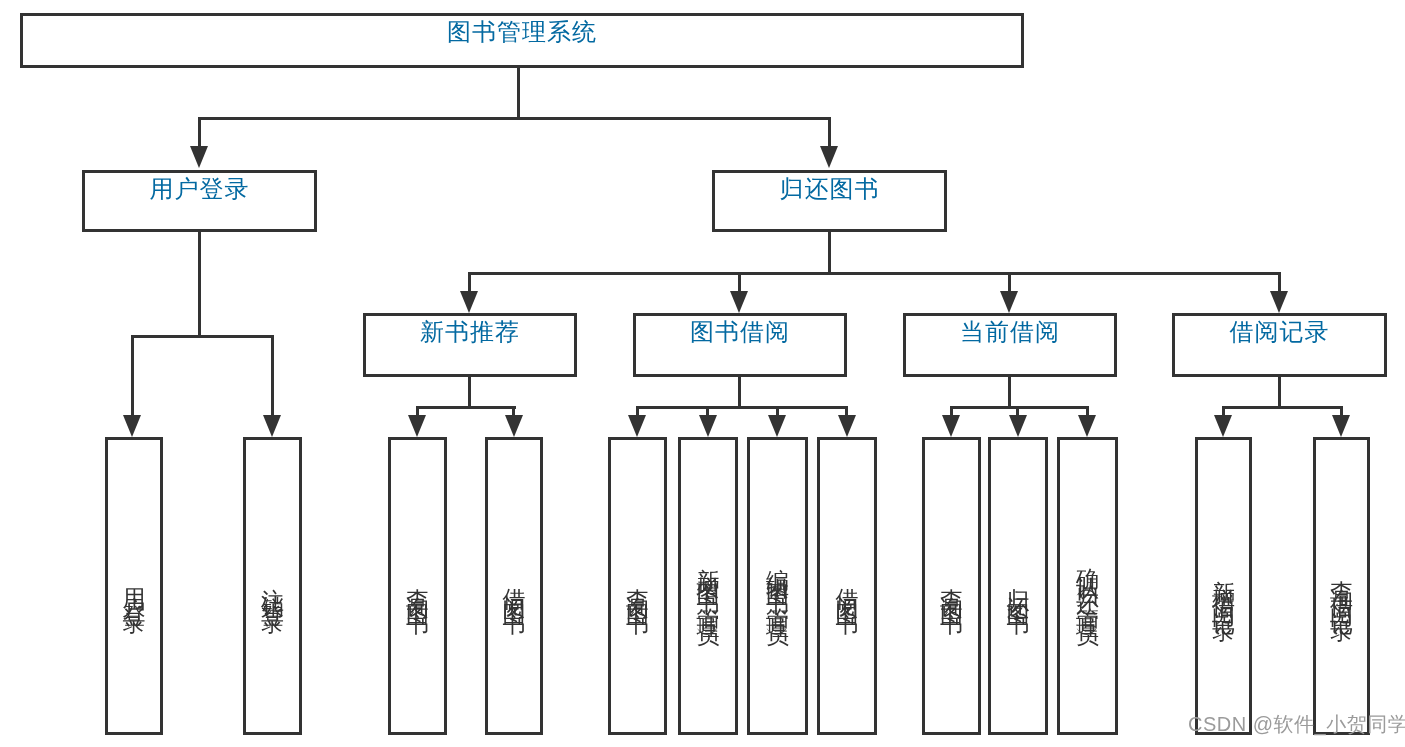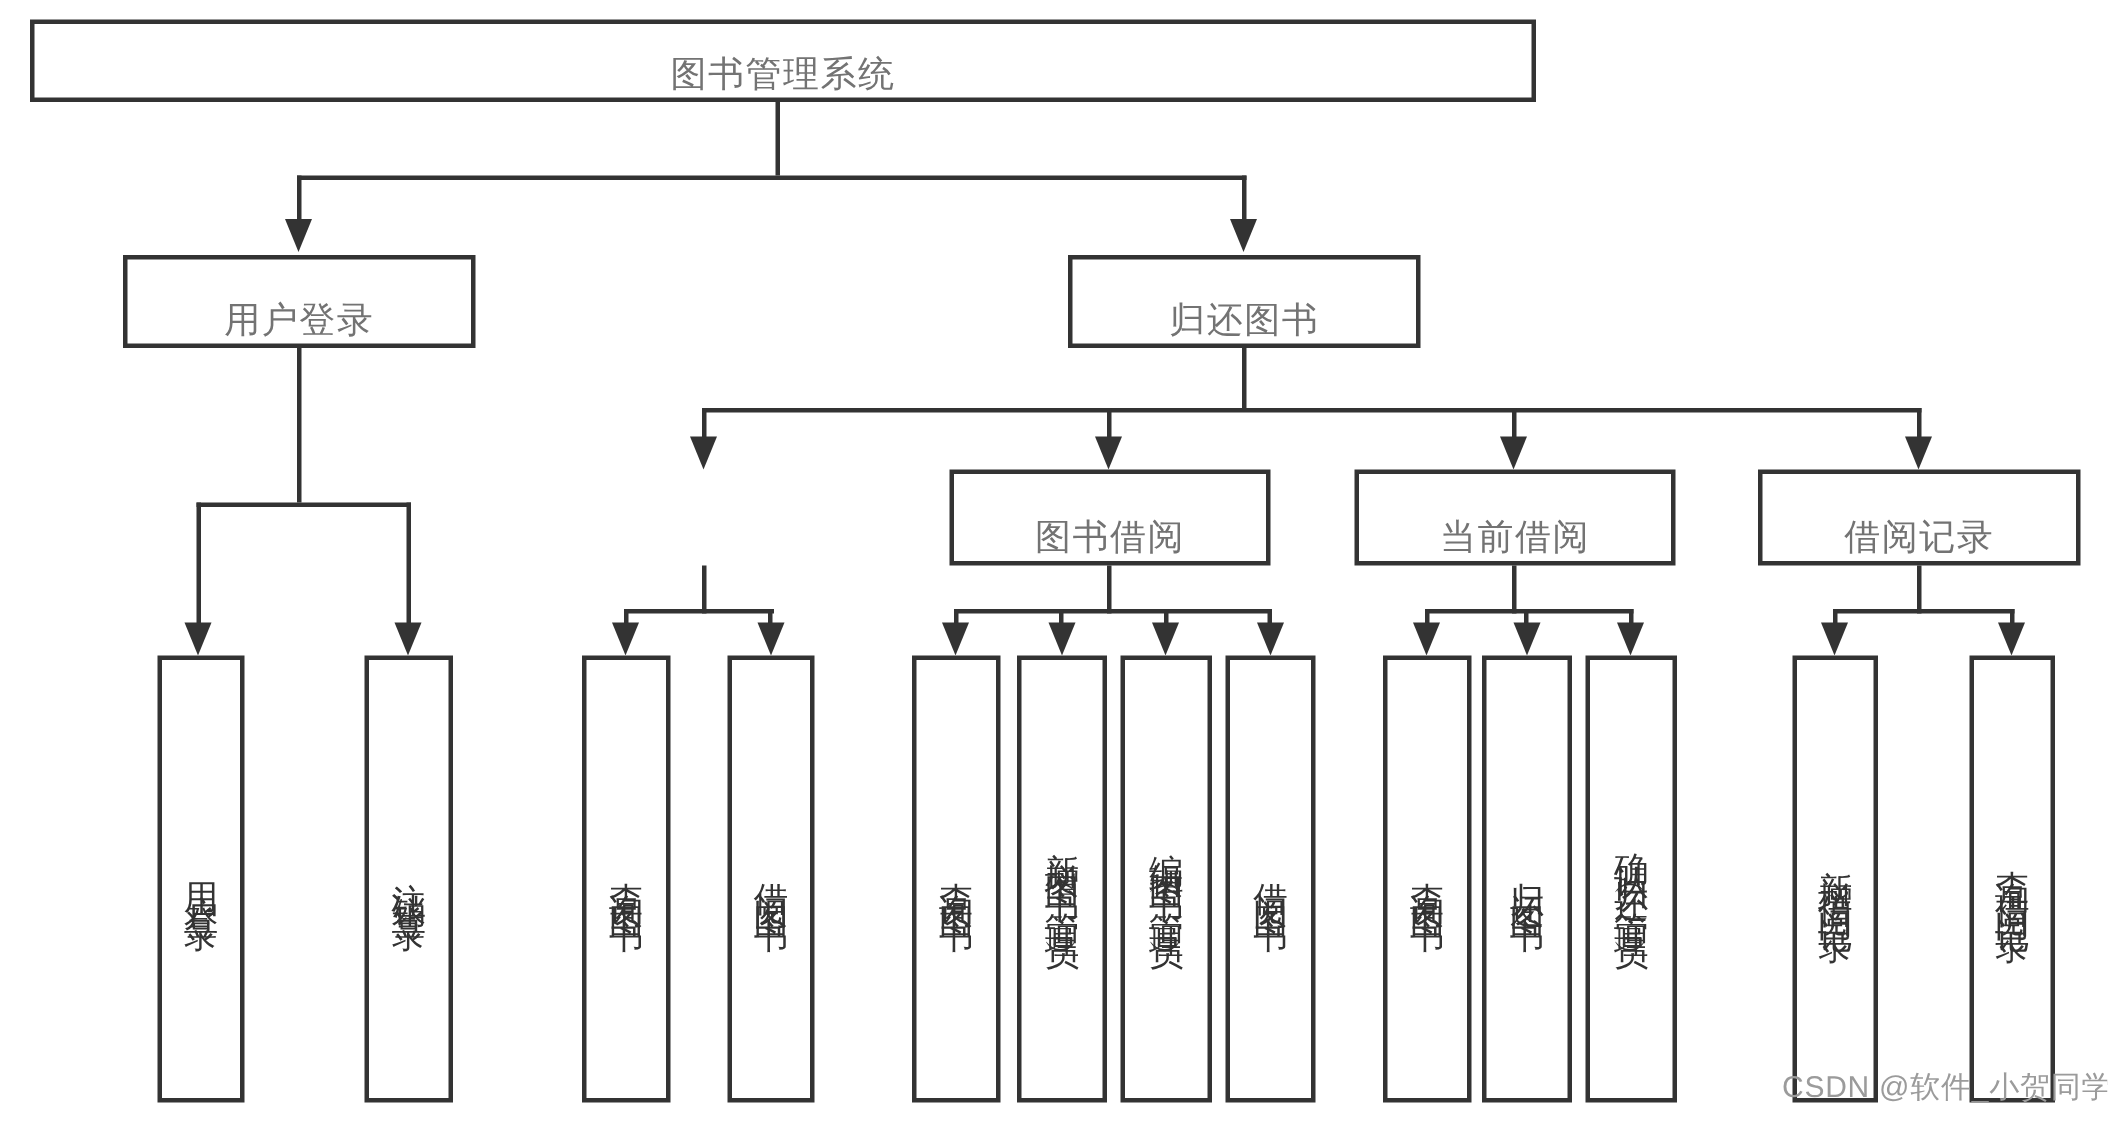--- a/index.html
+++ b/index.html
@@ -2,22 +2,22 @@
 <html><head>
 <meta charset="utf-8">
 <style>
   html,body{margin:0;padding:0;background:#fff;}
   #canvas{
     position:relative;width:1405px;height:747px;background:#ffffff;overflow:hidden;
     font-family:"Liberation Sans","DejaVu Sans",sans-serif;color:#333333;
   }
   .box{
     position:absolute;border:3px solid #333333;background:#ffffff;box-sizing:border-box;
-    display:flex;align-items:flex-end;justify-content:center;
-    font-size:24px;letter-spacing:1px;color:#737373;
+    display:flex;align-items:flex-start;justify-content:center;
+    font-size:24px;letter-spacing:1px;color:#0369a1;
   }
   .vbox{
     position:absolute;top:437px;height:298px;border:3px solid #333333;background:#ffffff;
     box-sizing:border-box;display:flex;align-items:center;justify-content:center;
   }
   .vbox span{
     writing-mode:vertical-lr;text-orientation:mixed;
     font-size:23px;letter-spacing:8px;line-height:1;color:#333333;white-space:nowrap;
   }
   .vl{position:absolute;width:3px;background:#333333;}
@@ -66,20 +66,23 @@
   <div class="hl" style="left:468px;top:272px;width:813px;"></div>
   <div class="vl" style="left:468px;top:272px;height:22px;"></div>
   <div class="ah" style="left:460px;top:291px;"></div>
   <div class="vl" style="left:738px;top:272px;height:22px;"></div>
   <div class="ah" style="left:730px;top:291px;"></div>
   <div class="vl" style="left:1008px;top:272px;height:22px;"></div>
   <div class="ah" style="left:1000px;top:291px;"></div>
   <div class="vl" style="left:1278px;top:272px;height:22px;"></div>
   <div class="ah" style="left:1270px;top:291px;"></div>
 
+  <div class="box" style="left:363px;top:313px;width:214px;height:64px;">
+    <span>新书推荐</span>
+  </div>
   <div class="box" style="left:633px;top:313px;width:214px;height:64px;">
     <span>图书借阅</span>
   </div>
   <div class="box" style="left:903px;top:313px;width:214px;height:64px;">
     <span>当前借阅</span>
   </div>
   <div class="box" style="left:1172px;top:313px;width:215px;height:64px;">
     <span>借阅记录</span>
   </div>
 

